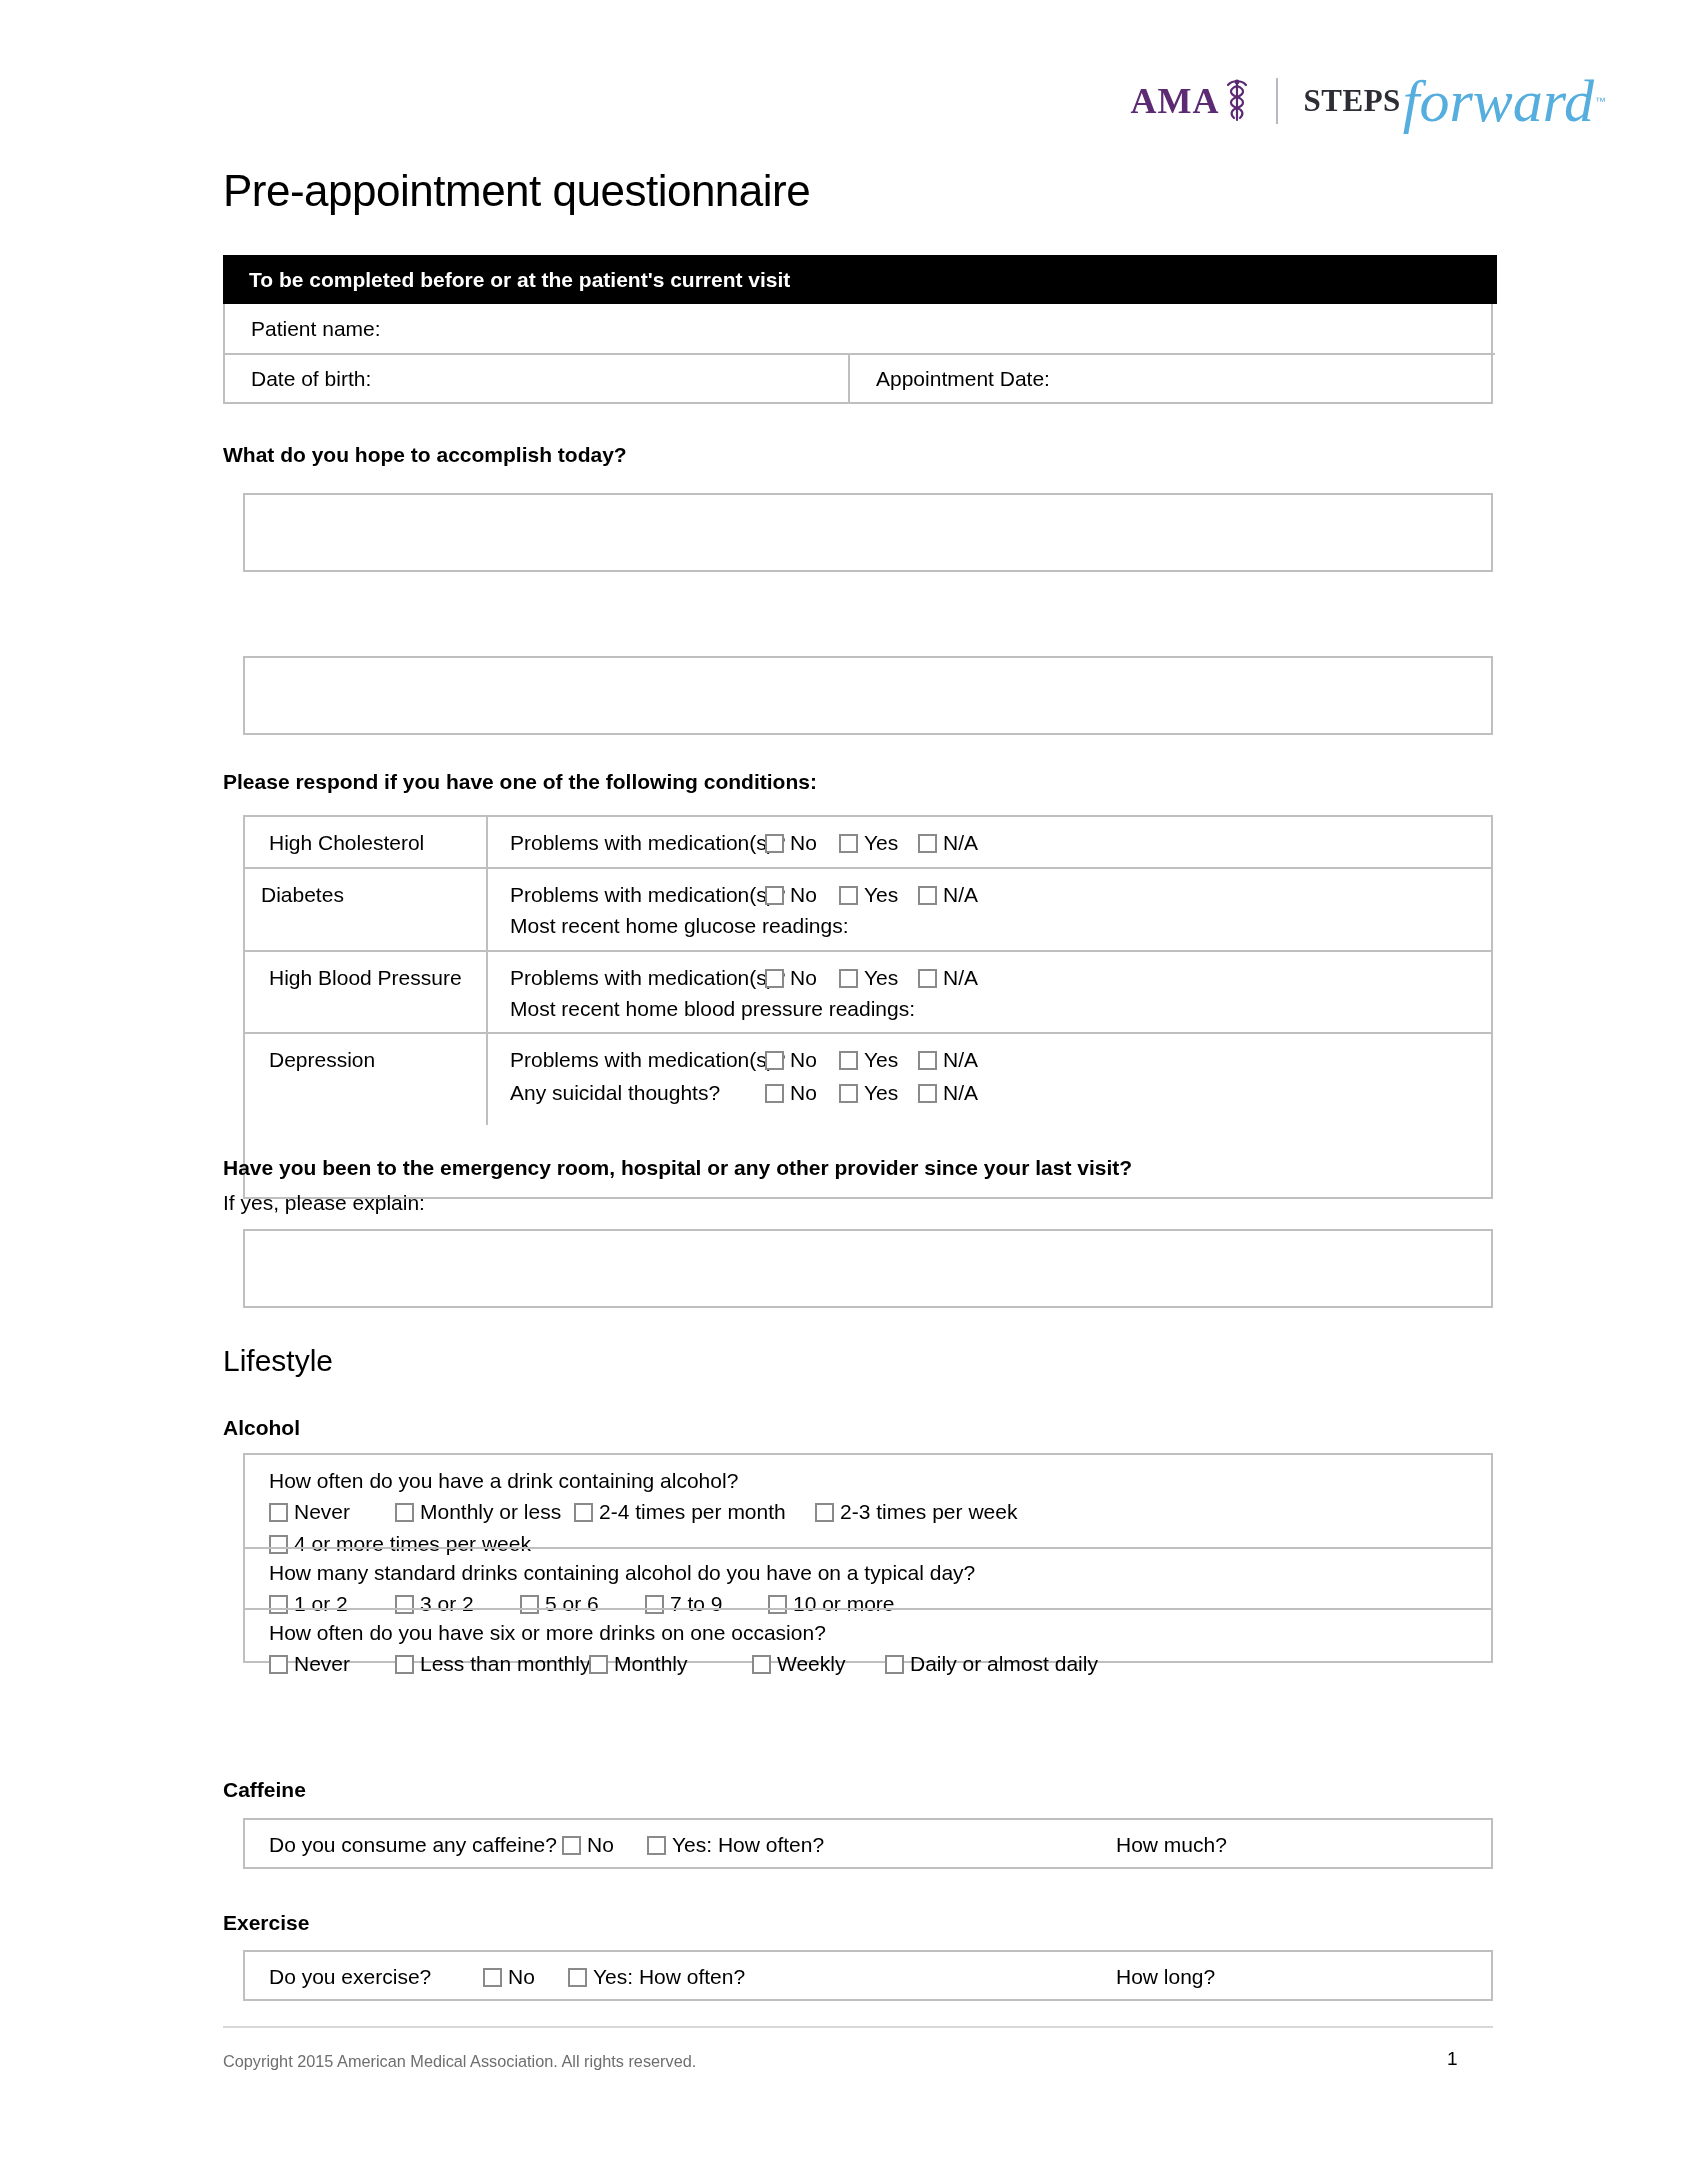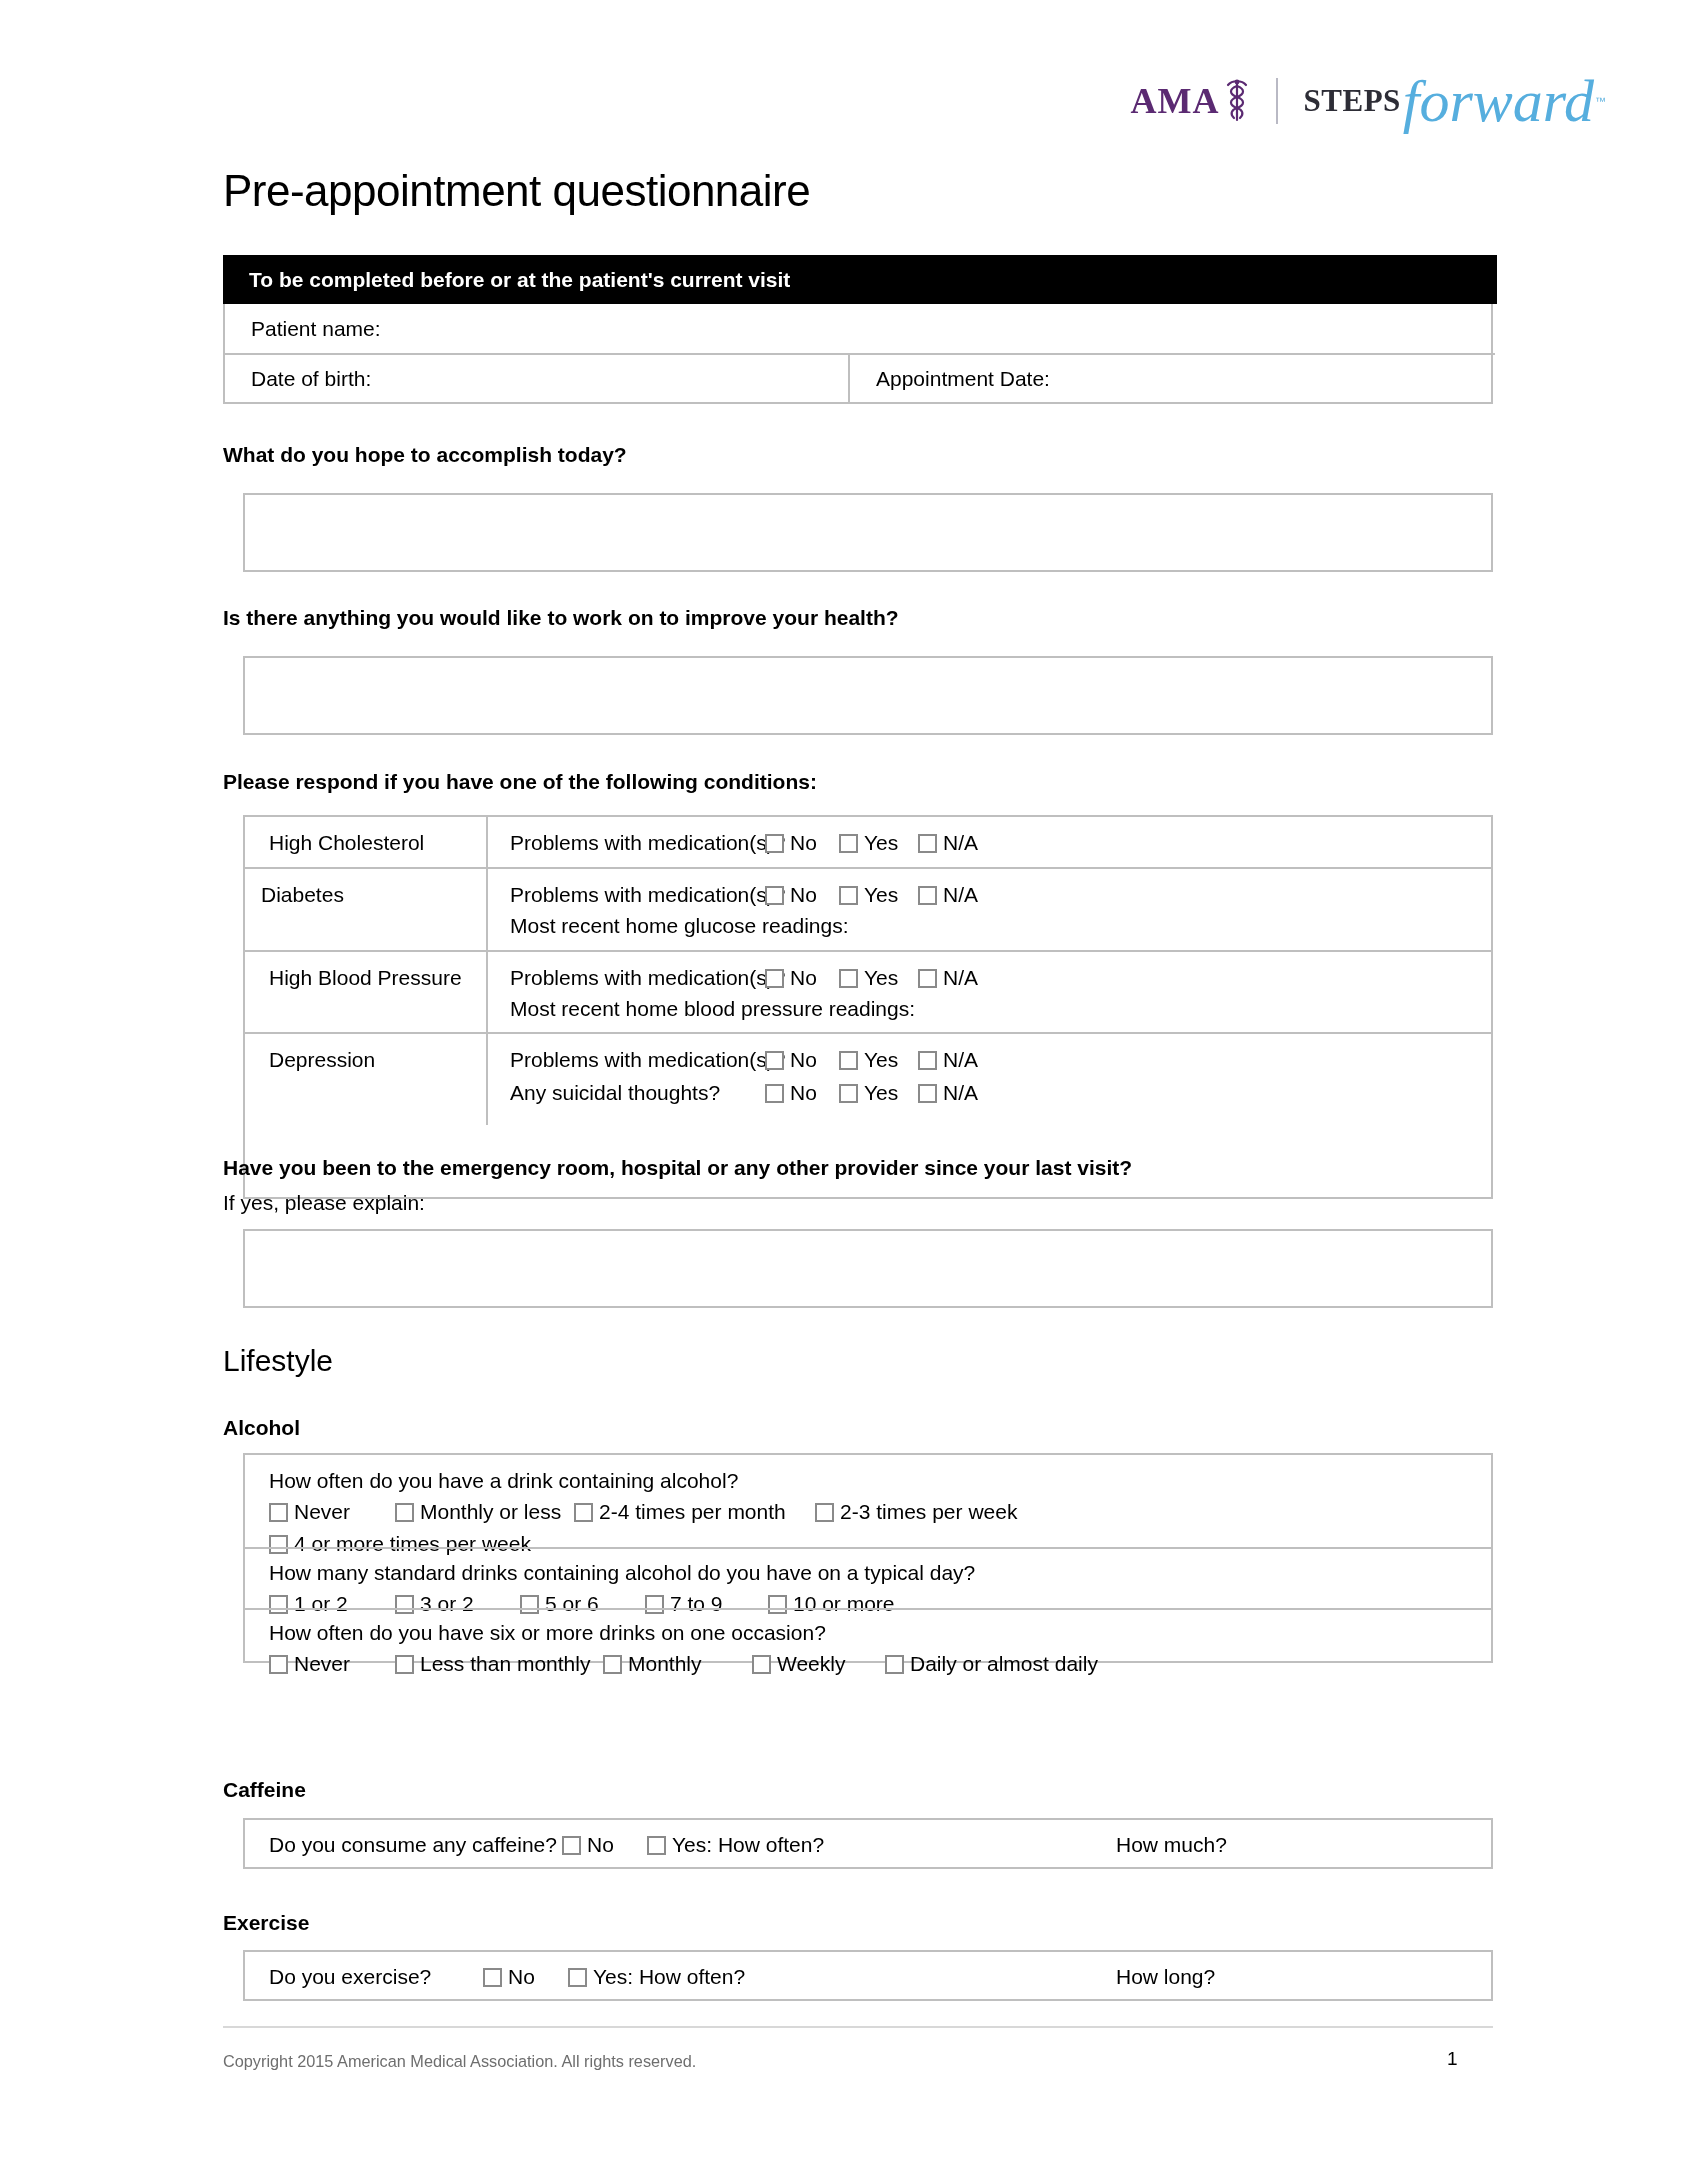--- a/index.html
+++ b/index.html
@@ -219,21 +219,20 @@
     <div class="abs" style="left:0; top:98px; width:1270px; height:45px;">
       <span class="cell-text abs" style="left:26px; top:12px;">Date of birth:</span>
     </div>
     <div class="vline" style="left:623px; top:98px; height:47px;"></div>
     <span class="cell-text abs" style="left:651px; top:110px;">Appointment Date:</span>
   </div>
 
   <div class="q-label abs" style="left:223px; top:443px;">What do you hope to accomplish today?</div>
   <div class="abs framed" style="left:243px; top:493px; width:1250px; height:79px;"></div>
 
-  <div class="q-label abs" style="left:223px; top:606px;">Is there anything you would like to work on to improve your health?</div>
   <div class="abs framed" style="left:243px; top:656px; width:1250px; height:79px;"></div>
 
   <div class="q-label abs" style="left:223px; top:770px;">Please respond if you have one of the following conditions:</div>
 
   <div class="abs framed" style="left:243px; top:815px; width:1250px; height:384px;">
 
     <div class="vline" style="left:241px; top:0; height:308px;"></div>
 
     <div class="abs" style="left:0; top:0; width:1246px; height:50px;">
       <span class="cell-text abs" style="left:24px; top:14px;">High Cholesterol</span>
@@ -385,21 +384,21 @@
     <div class="abs" style="left:0; top:155px; width:1246px; height:50px;">
       <span class="cell-text abs" style="left:24px; top:11px;">How often do you have six or more drinks on one occasion?</span>
       <span class="opt abs" style="left:24px; top:42px;">
         <span class="cb"></span>
         <span>Never</span>
       </span>
       <span class="opt abs" style="left:150px; top:42px;">
         <span class="cb"></span>
         <span>Less than monthly</span>
       </span>
-      <span class="opt abs" style="left:358px; top:42px;">
+      <span class="opt abs" style="left:344px; top:42px;">
         <span class="cb"></span>
         <span>Monthly</span>
       </span>
       <span class="opt abs" style="left:507px; top:42px;">
         <span class="cb"></span>
         <span>Weekly</span>
       </span>
       <span class="opt abs" style="left:640px; top:42px;">
         <span class="cb"></span>
         <span>Daily or almost daily</span>

